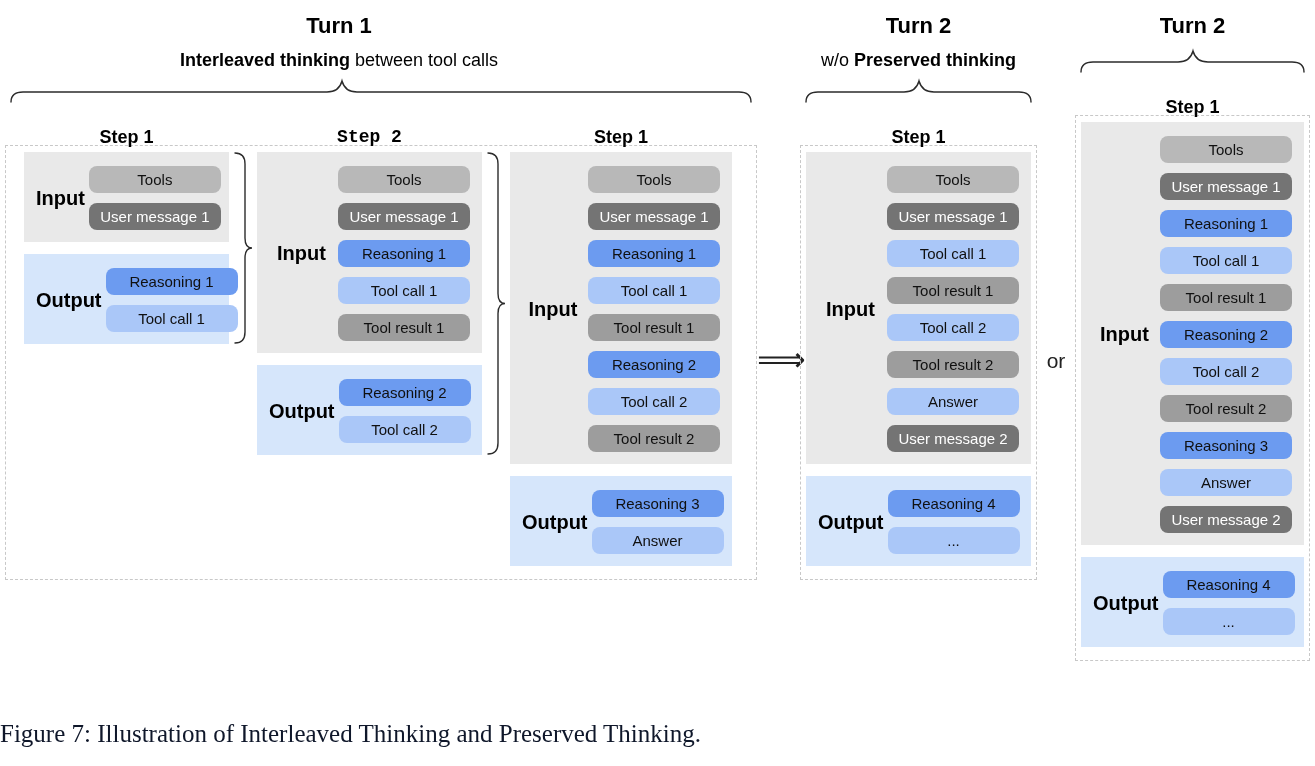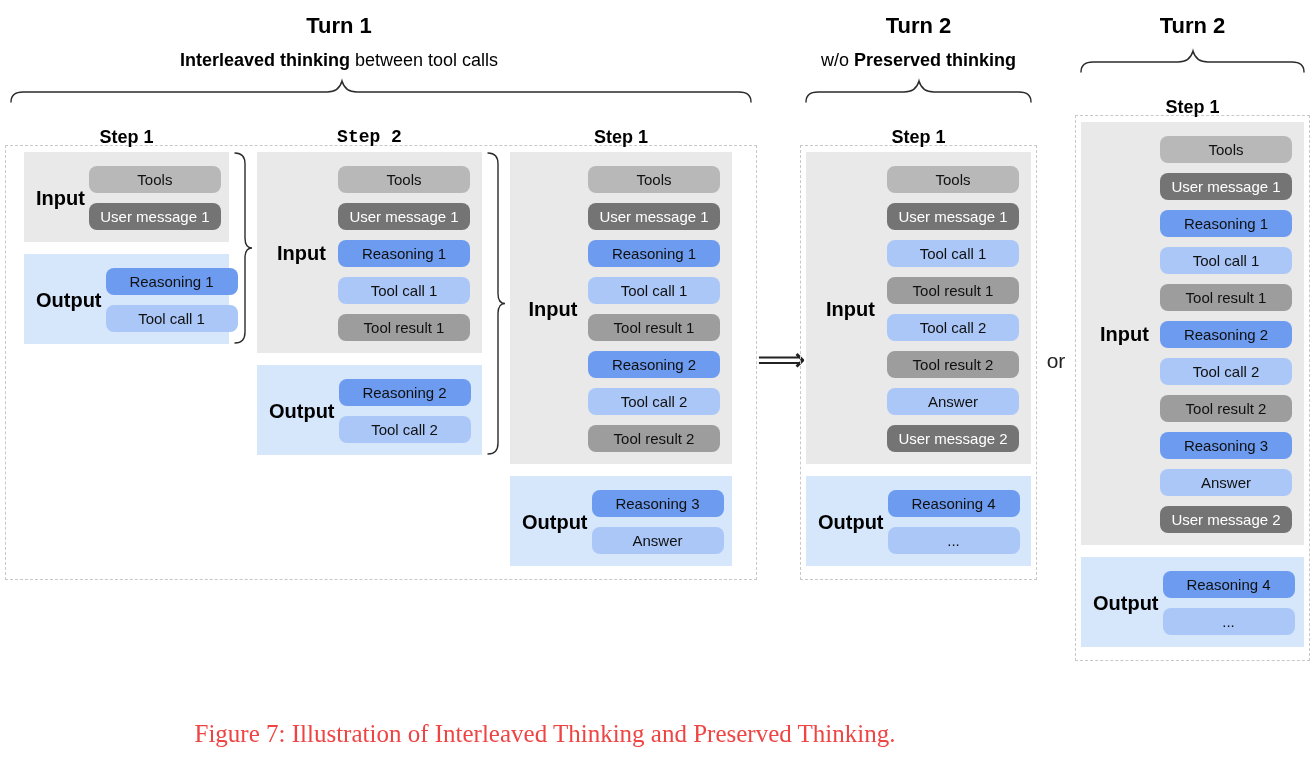--- a/index.html
+++ b/index.html
@@ -39,22 +39,22 @@
   .pill{height:27px;border-radius:8px;display:flex;align-items:center;justify-content:center;
         font-size:15px;color:var(--pill-text);white-space:nowrap;}
   .pill-tools{background:var(--tools-bg);}
   .pill-user{background:var(--user-bg);color:var(--user-text);}
   .pill-reasoning{background:var(--reasoning-bg);}
   .pill-toolcall{background:var(--toolcall-bg);}
   .pill-result{background:var(--result-bg);}
   .connector{flex:none;text-align:center;line-height:1;color:#222;}
   .connector-arrow{width:43px;padding-top:332px;font-size:34px;}
   .connector-or{width:38px;padding-top:340px;font-size:21px;}
-  .caption{position:absolute;left:0;top:720px;width:1090px;text-align:center;
-           font-family:"Liberation Serif",serif;font-size:25px;color:#ef4444;}
+  .caption{position:absolute;left:0;top:720px;width:1090px;text-align:left;
+           font-family:"Liberation Serif",serif;font-size:25px;color:#0f172a;}
 </style>
 </head>
 <body>
 
 <div class="page">
   <div class="diagram-row" id="diagram-row">
       <div class="turn-group g0">
         <div class="turn-title">Turn 1</div>
         <div class="turn-subtitle"><span class="b">Interleaved thinking</span><span> between tool calls</span></div>
         <svg class="brace-h" width="742" height="26">

